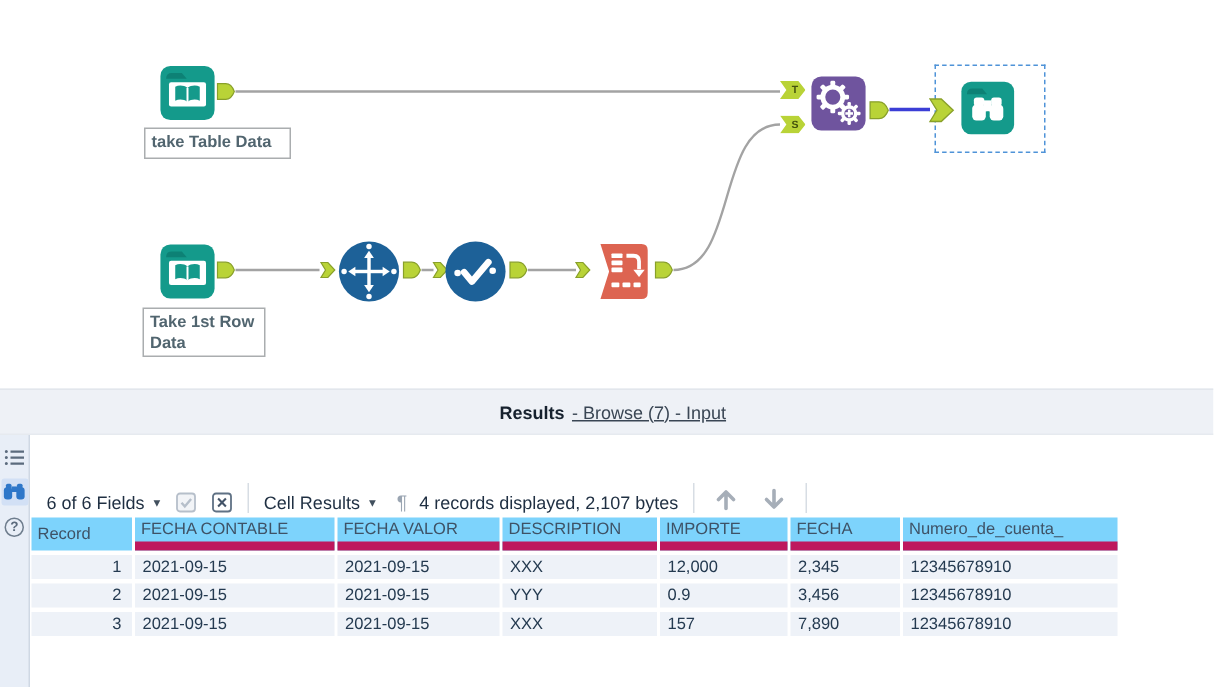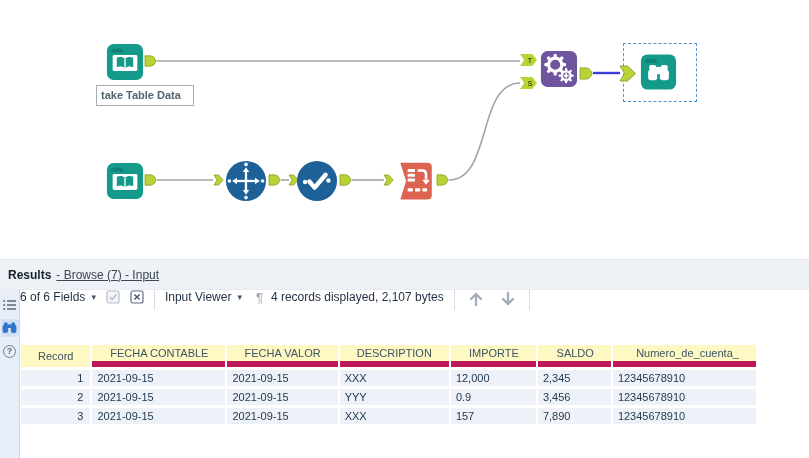--- a/index.html
+++ b/index.html
@@ -14,41 +14,41 @@
     font-size:11px; font-weight:700; line-height:14px; padding:2px 4px; display:flex; align-items:flex-start; }
   .anchor-ts { position:absolute; width:17px; height:12px; background:#b9d337;
     clip-path:polygon(0 0,72% 0,100% 50%,72% 100%,0 100%,25% 50%);
     display:flex; align-items:center; justify-content:center; }
   .anchor-ts span { font-size:7px; font-weight:700; color:#44520d; line-height:1; margin-left:3px; }
   .sel-box { position:absolute; border:1.5px dashed #4f93d8; background:transparent; }
 
   
   .results { position:absolute; left:0; top:259px; width:809px; bottom:0; display:flex; flex-direction:column; }
   .results-header { height:31px; background:#eef1f6; border-top:1px solid #e2e6ec; border-bottom:1px solid #e6eaef;
-    display:flex; align-items:center; padding-left:8px; font-size:12px; color:#3a4654; }
+    display:flex; align-items:center; padding-left:8px; font-size:12px; color:#3a4654;justify-content:center; }
   .results-header .ttl { font-weight:700; color:#16212e; }
   .results-header .ctx { margin-left:5px;text-decoration:underline; }
   .results-body { flex:1; display:flex; min-height:0; }
   .side-rail { width:20px; background:#e8eef7; border-right:1px solid #cfd8e4; display:flex; flex-direction:column;
     align-items:center; padding-top:6px; gap:5px; }
   .rail-btn { width:18px; height:18px; display:flex; align-items:center; justify-content:center; border-radius:2px; }
   .rail-btn.sel { background:#d2e0f5; }
   .help-circle { width:13px; height:13px; border:1.2px solid #6e7d8d; border-radius:50%; color:#5b6b7d;
     font-size:9px; font-weight:700; display:flex; align-items:center; justify-content:center; }
   .results-main { flex:1; background:#fff; min-width:0; }
-  .toolbar { height:52px; display:flex; align-items:flex-start; font-size:12px; color:#1f2f42; }
+  .toolbar { height:52px; display:flex; align-items:flex-end; padding-left:11px; font-size:12px; color:#1f2f42; }
   .tb-item { display:flex; align-items:center; }
   .caret { font-size:9px; color:#42505e; margin-left:6px; }
   .tb-sep { width:1px; height:20px; background:#d7dde4; margin:0 10px; }
   .pilcrow { color:#9aa5b2; font-size:13px; margin:0 8px 0 14px; }
   .tb-ico { margin-left:10px; display:flex; }
 
   table.grid { border-collapse:separate; border-spacing:2px 3px; margin-left:-1px; }
-  table.grid th { background:#fef9c3; color:#3e5266; font-weight:400; font-size:11px; text-align:right;
-    padding:2px 17px; height:17px; white-space:nowrap; }
+  table.grid th { background:#7dd3fc; color:#3e5266; font-weight:400; font-size:11px; text-align:left;
+    padding:2px 4px; height:17px; white-space:nowrap; }
   table.grid th.g { border-bottom:6px solid #be185d; }
   table.grid td { background:#eef2f8; color:#243a50; font-size:11px; padding:2px 5px; height:16px; white-space:nowrap; }
   table.grid td.num { text-align:right; padding-right:7px; }
 </style>
 </head>
 <body>
 
 <div class="stage">
 
   <div class="canvas">
@@ -79,20 +79,23 @@
     <svg class="node" style="left:106px;top:162px" width="38" height="38" viewBox="0 0 40 40">
       <rect x="1" y="1" width="38" height="38" rx="7" fill="#149a8b"></rect>
       <path d="M5 10 q0 -4 4 -4 h7 l3.5 4 z" fill="#0d8175"></path>
       <path d="M8.5 12.5 h23 q1.5 0 1.5 1.5 v14 q0 1.5 -1.5 1.5 h-23 q-1.5 0 -1.5 -1.5 v-14 q0 -1.5 1.5 -1.5 z" fill="#fff"></path>
       <path d="M20 16.5 c-2.3 -2 -6.2 -2.1 -8.6 -0.9 v9.8 c2.4 -1.2 6.3 -1.1 8.6 0.9 c2.3 -2 6.2 -2.1 8.6 -0.9 v-9.8 c-2.4 -1.2 -6.3 -1.1 -8.6 0.9 z" fill="#149a8b"></path>
       <path d="M20 16.5 v10" stroke="#fff" stroke-width="1.4"></path>
     </svg>
     <svg class="node" style="left:144px;top:174px" width="13" height="12" viewBox="0 0 13 12">
       <path d="M1 .8 h5.5 q3.8 0 5.7 5.2 q-1.9 5.2 -5.7 5.2 H1 z" fill="#b9d337" stroke="#89a02a" stroke-width=".8"></path>
     </svg>
+    <div class="tool-label" style="left:95px;top:205px;width:82px;height:33px">
+      <span>Take 1st Row Data</span>
+    </div>
 
     <svg class="node" style="left:213px;top:174px" width="11" height="12" viewBox="0 0 11 12">
       <path d="M1 1 h4.6 l4.6 5 -4.6 5 H1 l3 -5 z" fill="#b9d337" stroke="#89a02a" stroke-width=".8"></path>
     </svg>
     <svg class="node" style="left:225px;top:160px" width="42" height="42" viewBox="0 0 44 44">
       <circle cx="22" cy="22" r="21" fill="#1d6198"></circle>
       <g fill="#fff">
         <rect x="20.8" y="12" width="2.4" height="20"></rect>
         <rect x="12" y="20.8" width="20" height="2.4"></rect>
         <path d="M22 7.5 l3.4 5 h-6.8 z"></path>
@@ -248,21 +251,21 @@
             </svg>
           </span>
           <span class="tb-ico">
             <svg width="14" height="14" viewBox="0 0 14 14">
               <rect x="1" y="1" width="12" height="12" rx="2" fill="#fff" stroke="#5f7184" stroke-width="1.2"></rect>
               <path d="M4.4 4.4 l5.2 5.2 M9.6 4.4 l-5.2 5.2" stroke="#445468" stroke-width="1.4"></path>
             </svg>
           </span>
           <span class="tb-sep"></span>
           <div class="tb-item">
-            <span>Input Viewer</span>
+            <span>Cell Results</span>
             <span class="caret">▾</span>
           </div>
           <span class="pilcrow">¶</span>
           <span>4 records displayed, 2,107 bytes</span>
           <span class="tb-sep"></span>
           <span class="tb-ico" style="margin-left:2px">
             <svg width="18" height="18" viewBox="0 0 18 18">
               <path d="M9 15 V4 M9 4 l-5 5 M9 4 l5 5" stroke="#a6aeb8" stroke-width="2.4" fill="none" stroke-linecap="round" stroke-linejoin="round"></path>
             </svg>
           </span>
@@ -283,21 +286,21 @@
               <col style="width:73px">
               <col style="width:143px">
           </colgroup>
           <thead>
               <tr>
                 <th>Record</th>
                 <th class="g">FECHA CONTABLE</th>
                 <th class="g">FECHA VALOR</th>
                 <th class="g">DESCRIPTION</th>
                 <th class="g">IMPORTE</th>
-                <th class="g">SALDO</th>
+                <th class="g">FECHA</th>
                 <th class="g">Numero_de_cuenta_</th>
               </tr>
             </thead>
           <tbody>
               <tr>
                 <td class="num">1</td>
                 <td>2021-09-15</td>
                 <td>2021-09-15</td>
                 <td>XXX</td>
                 <td>12,000</td>

